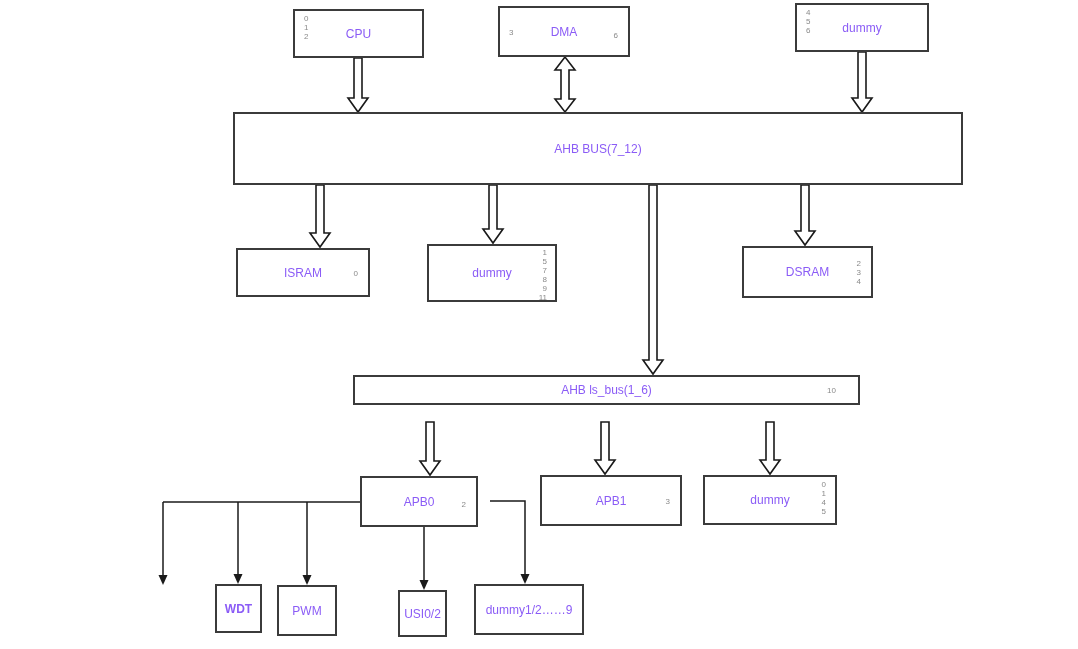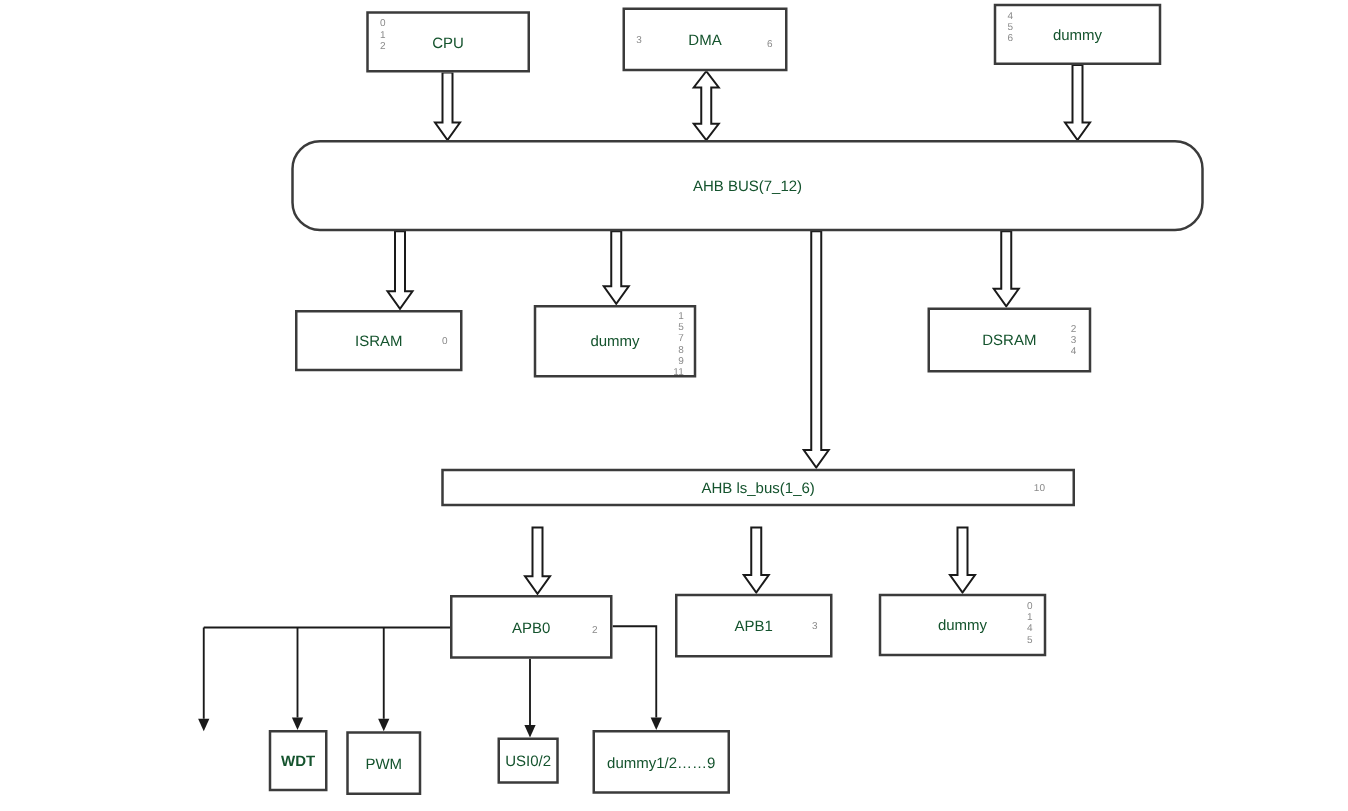--- a/index.html
+++ b/index.html
@@ -18,51 +18,51 @@
     background: #ffffff;
     border: 2px solid #3b3b3b;
     overflow: hidden;
   }
   .node .label {
     position: absolute;
     left: 0; right: 0; top: 50%;
     transform: translateY(-50%);
     text-align: center;
     font-size: 12px;
-    color: #14532d;
+    color: #8b5cf6;
     white-space: nowrap;
   }
   .ports {
     position: absolute;
     font-size: 8px;
     line-height: 9px;
     color: #8a8a8a;
     white-space: pre-line;
   }
   .ports.pl { left: 9px; text-align: left; }
   .ports.pr { right: 10px; text-align: right; }
   .ports.ptop { top: 3px; }
   .ports.pmid { top: 50%; transform: translateY(-50%); }
 
   
   .n-cpu        { left: 293px; top:   9px; width: 131px; height: 49px; }
   .n-dma        { left: 498px; top:   6px; width: 132px; height: 51px; }
   .n-dummy-top  { left: 795px; top:   3px; width: 134px; height: 49px; }
-  .n-ahb-bus    { left: 233px; top: 112px; width: 730px; height: 73px; border-radius: 23px; }
+  .n-ahb-bus    { left: 233px; top: 112px; width: 730px; height: 73px; }
   .n-isram      { left: 236px; top: 248px; width: 134px; height: 49px; }
   .n-dummy-mid  { left: 427px; top: 244px; width: 130px; height: 58px; }
   .n-dsram      { left: 742px; top: 246px; width: 131px; height: 52px; }
   .n-ls-bus     { left: 353px; top: 375px; width: 507px; height: 30px; }
-  .n-apb0       { left: 360px; top: 476px; width: 130px; height: 51px; }
-  .n-apb1       { left: 540px; top: 475px; width: 126px; height: 51px; }
+  .n-apb0       { left: 360px; top: 476px; width: 118px; height: 51px; }
+  .n-apb1       { left: 540px; top: 475px; width: 142px; height: 51px; }
   .n-dummy-apb  { left: 703px; top: 475px; width: 134px; height: 50px; }
   .n-tim        { left: 129px; top: 585px; width:  71px; height: 50px; }
   .n-wdt        { left: 215px; top: 584px; width:  47px; height: 49px; font-weight: bold; }
   .n-pwm        { left: 277px; top: 585px; width:  60px; height: 51px; }
-  .n-usi        { left: 398px; top: 590px; width:  49px; height: 37px; }
+  .n-usi        { left: 398px; top: 590px; width:  49px; height: 47px; }
   .n-dummy-bot  { left: 474px; top: 584px; width:  110px; height: 51px; }
 
   .n-dma .p3   { left: 9px;  top: 50%; transform: translateY(-50%); }
   .n-dma .p6   { right: 10px; top: 58%; transform: translateY(-50%); }
   .n-ls-bus .ports.pr { right: 22px; }
   .n-apb0 .ports.pr   { top: 56%; transform: translateY(-50%); }
   .n-dummy-mid .ports.pr { top: 2px; right: 8px; }
   .n-dummy-apb .ports.pr { top: 3px; right: 9px; }
 
   .block-arrow { fill: #ffffff; stroke: #1a1a1a; stroke-width: 1.6; }

